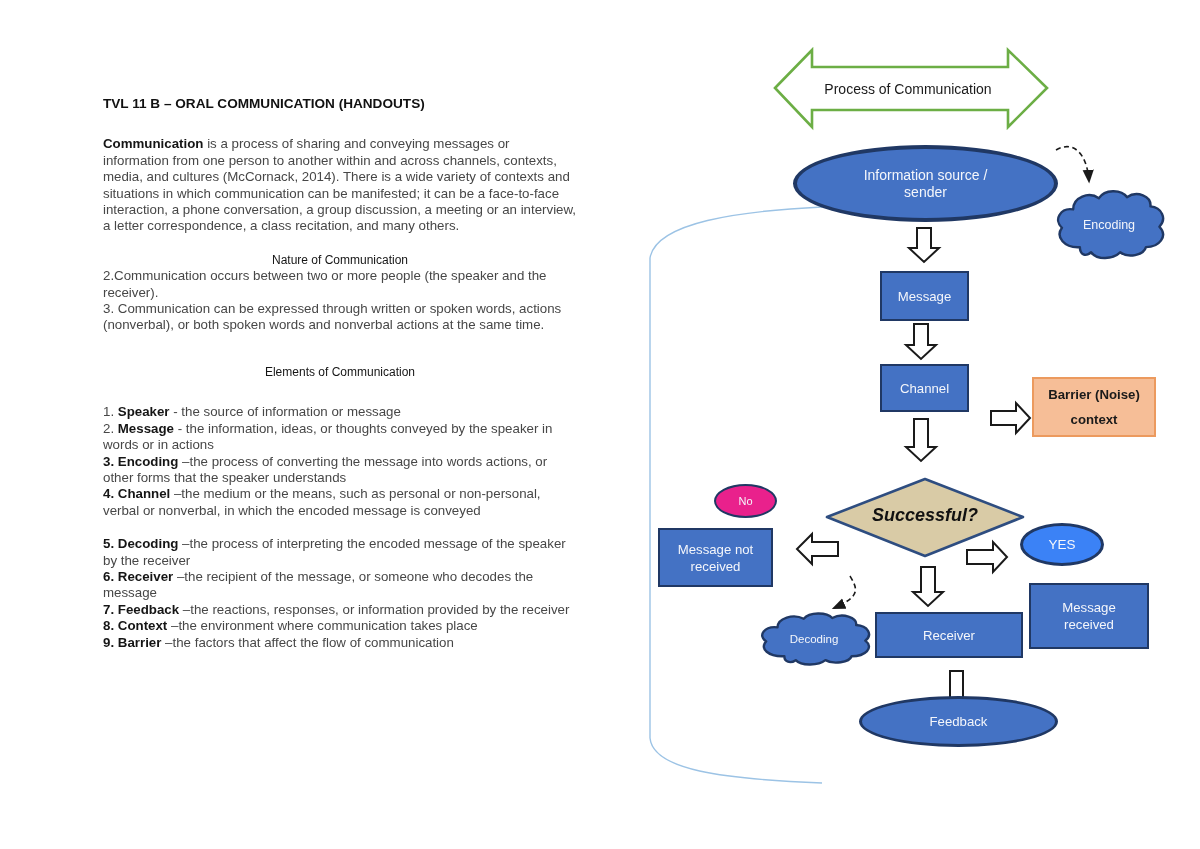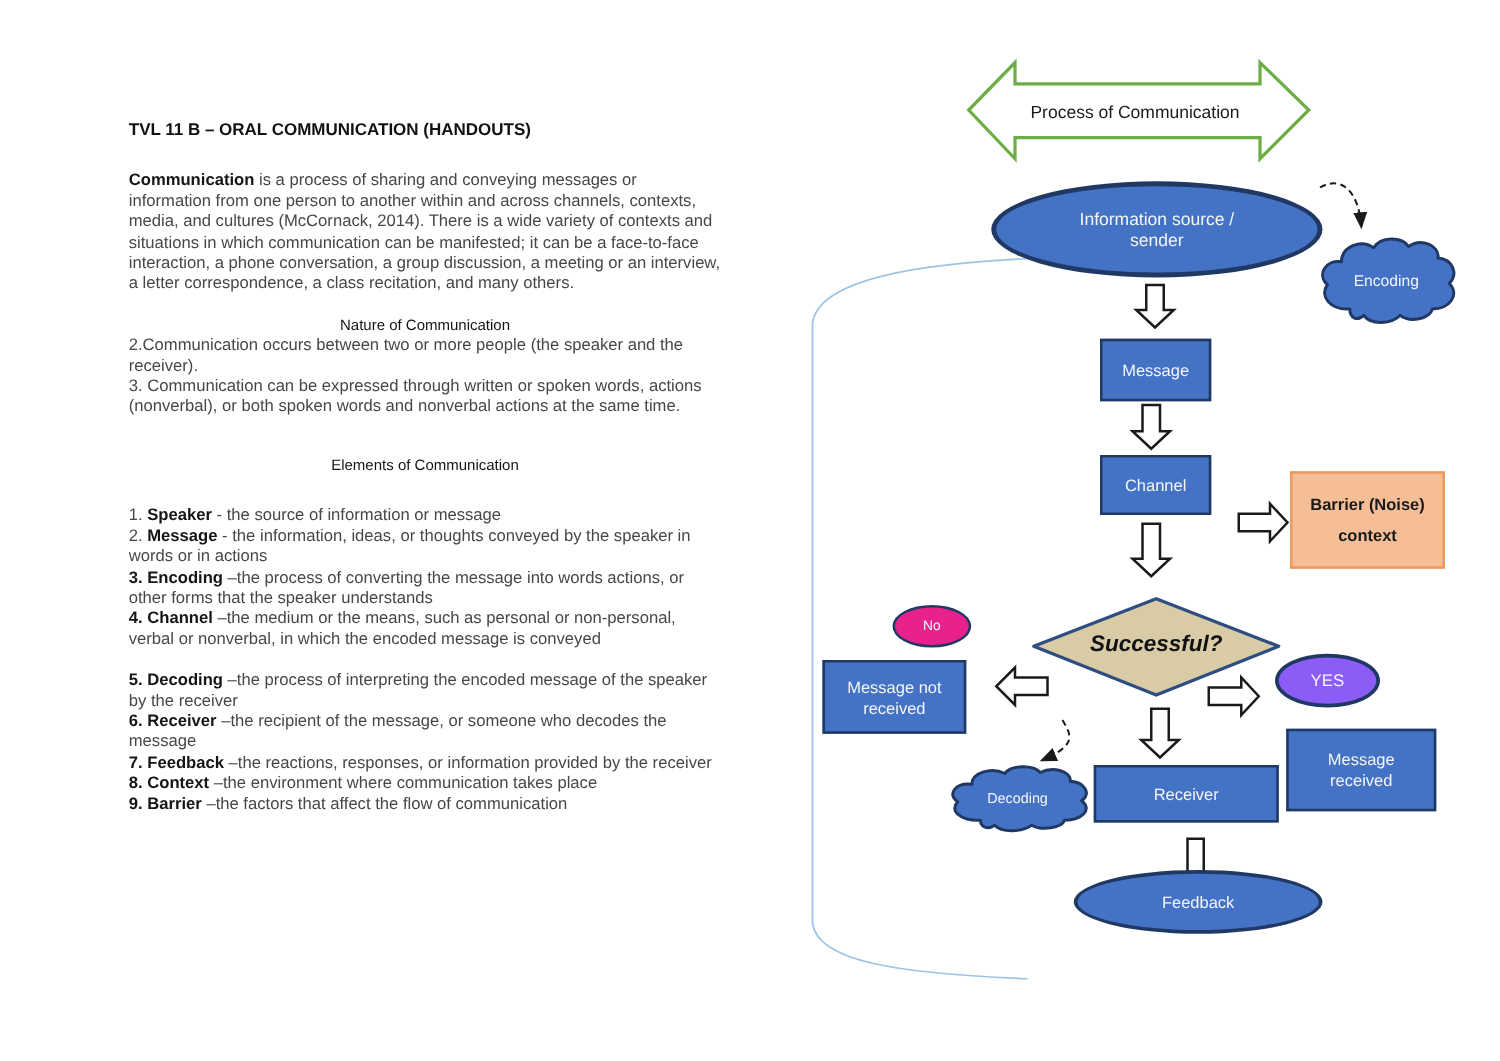--- a/index.html
+++ b/index.html
@@ -55,30 +55,30 @@
     justify-content: center;
     text-align: center;
     font-size: 13.2px;
     line-height: 17px;
   }
   .ellipse { border-radius: 50%; border-width: 3px; }
   .node-sender { left:793px; top:145px; width:265px; height:77px; border-width:4px; font-size:14px; padding:0 44px; }
   .node-message { left:880px; top:271px; width:89px; height:50px; }
   .node-channel { left:880px; top:364px; width:89px; height:48px; }
   .node-barrier {
-    left:1032px; top:377px; width:124px; height:78px;
+    left:1032px; top:377px; width:124px; height:60px;
     background:#F6BE97; border:2px solid #EC9A5E; color:#1a1a1a;
     flex-direction: column; font-weight:600; gap:8px;
   }
   .node-not-received { left:658px; top:528px; width:115px; height:59px; padding:0 12px; }
   .node-received { left:1029px; top:583px; width:120px; height:66px; padding:0 10px; }
   .node-receiver { left:875px; top:612px; width:148px; height:46px; }
   .node-feedback { left:859px; top:696px; width:199px; height:51px; }
   .node-no { left:714px; top:484px; width:63px; height:34px; background:#E9218C; font-size:11px; border-width:2px; }
-  .node-yes { left:1020px; top:523px; width:84px; height:43px; background:#8b5cf6; font-size:13.5px; }
+  .node-yes { left:1020px; top:523px; width:84px; height:43px; background:#3b82f6; font-size:13.5px; }
   .label-banner { left:813px; top:81px; width:190px; color:#1a1a1a; font-size:14px; }
   .label-diamond { left:858px; top:507px; width:134px; color:#111; font-weight:bold; font-size:18px;font-style:italic; }
   .label-encoding { left:1059px; top:217px; width:100px; font-size:12.5px; }
   .label-decoding { left:764px; top:631px; width:100px; font-size:11.5px; }
 </style>
 </head>
 <body>
 
 <div class="doc-col">
   <div class="doc-title">TVL 11 B – ORAL COMMUNICATION (HANDOUTS)</div>

